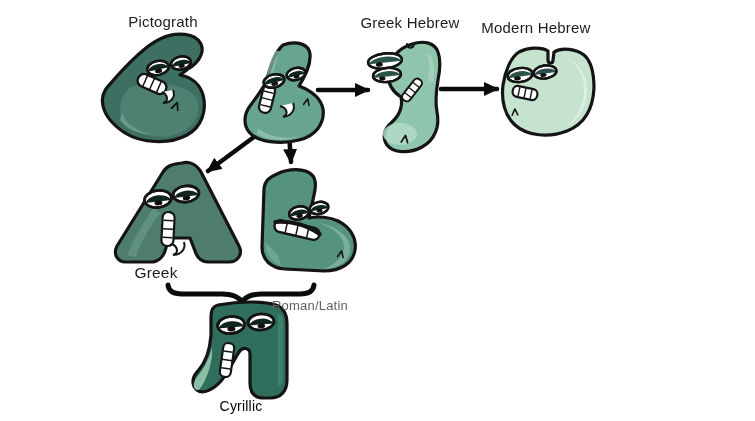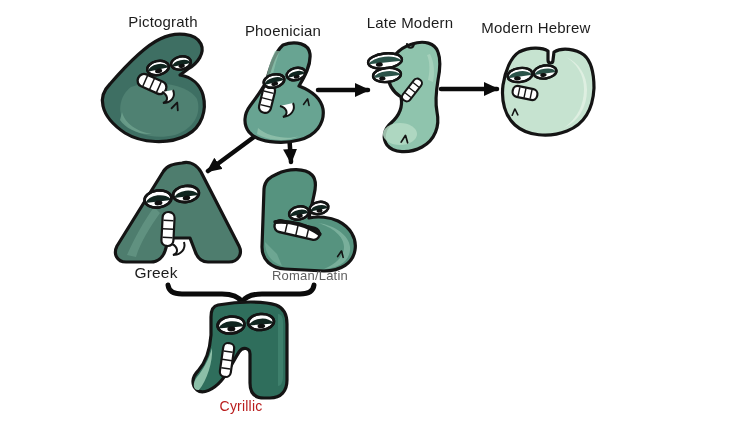--- a/index.html
+++ b/index.html
@@ -13,22 +13,22 @@
   .canvas svg{position:absolute;overflow:visible;}
   .node-label{
     position:absolute;
     text-align:center;
     color:var(--label-text,#1c1c1c);
     letter-spacing:.2px;
     white-space:nowrap;
   }
   .lbl-main{font-size:15px;font-weight:400;}
   .lbl-greek{font-size:15.5px;}
-  .lbl-muted{font-size:13px;color:var(--label-muted,#5f5f5f);}
-  .lbl-cyr{font-size:14px;color:#b91c1c;}
+  .lbl-muted{font-size:13px;color:var(--label-muted,#5f5f5f);margin-top:30px;}
+  .lbl-cyr{font-size:14px;color:#000000;}
   .body-path{stroke:var(--outline,#141414);stroke-width:3.2;stroke-linejoin:round;}
   .mini-stroke{stroke:var(--outline,#141414);fill:none;stroke-linecap:round;}
 </style>
 </head>
 <body>
 
 <div class="canvas">
 
   <svg style="left:0;top:0;" width="755" height="421" viewBox="0 0 755 421">
     <defs>
@@ -247,20 +247,19 @@
       <g transform="translate(71,20) rotate(-5)">
         <ellipse rx="13" ry="8" fill="#fff" stroke="var(--outline)" stroke-width="2.6"></ellipse>
         <path d="M-12.5,2.5 A13,8 0 0 1 12.5,2.5 Z" fill="var(--eyelid-dark)"></path>
         <ellipse cy="4" rx="3.8" ry="2.3" fill="#101010"></ellipse>
         <ellipse rx="13" ry="8" fill="none" stroke="var(--outline)" stroke-width="2.6"></ellipse>
       </g>
     </g>
   </svg>
 
   <div class="node-label lbl-main" style="left:103px;top:13px;width:120px;">Pictograth</div>
-  <div class="node-label lbl-main" style="left:223px;top:22px;width:120px;">Phoenician</div>
-  <div class="node-label lbl-main" style="left:350px;top:14px;width:120px;">Late Modern</div>
+  <div class="node-label lbl-main" style="left:350px;top:14px;width:120px;">Greek Hebrew</div>
   <div class="node-label lbl-main" style="left:466px;top:19px;width:140px;">Modern Hebrew</div>
   <div class="node-label lbl-greek" style="left:96px;top:264px;width:120px;">Greek</div>
   <div class="node-label lbl-muted" style="left:250px;top:268px;width:120px;">Roman/Latin</div>
   <div class="node-label lbl-cyr" style="left:181px;top:398px;width:120px;">Cyrillic</div>
 
 </div>
 
 </body></html>

